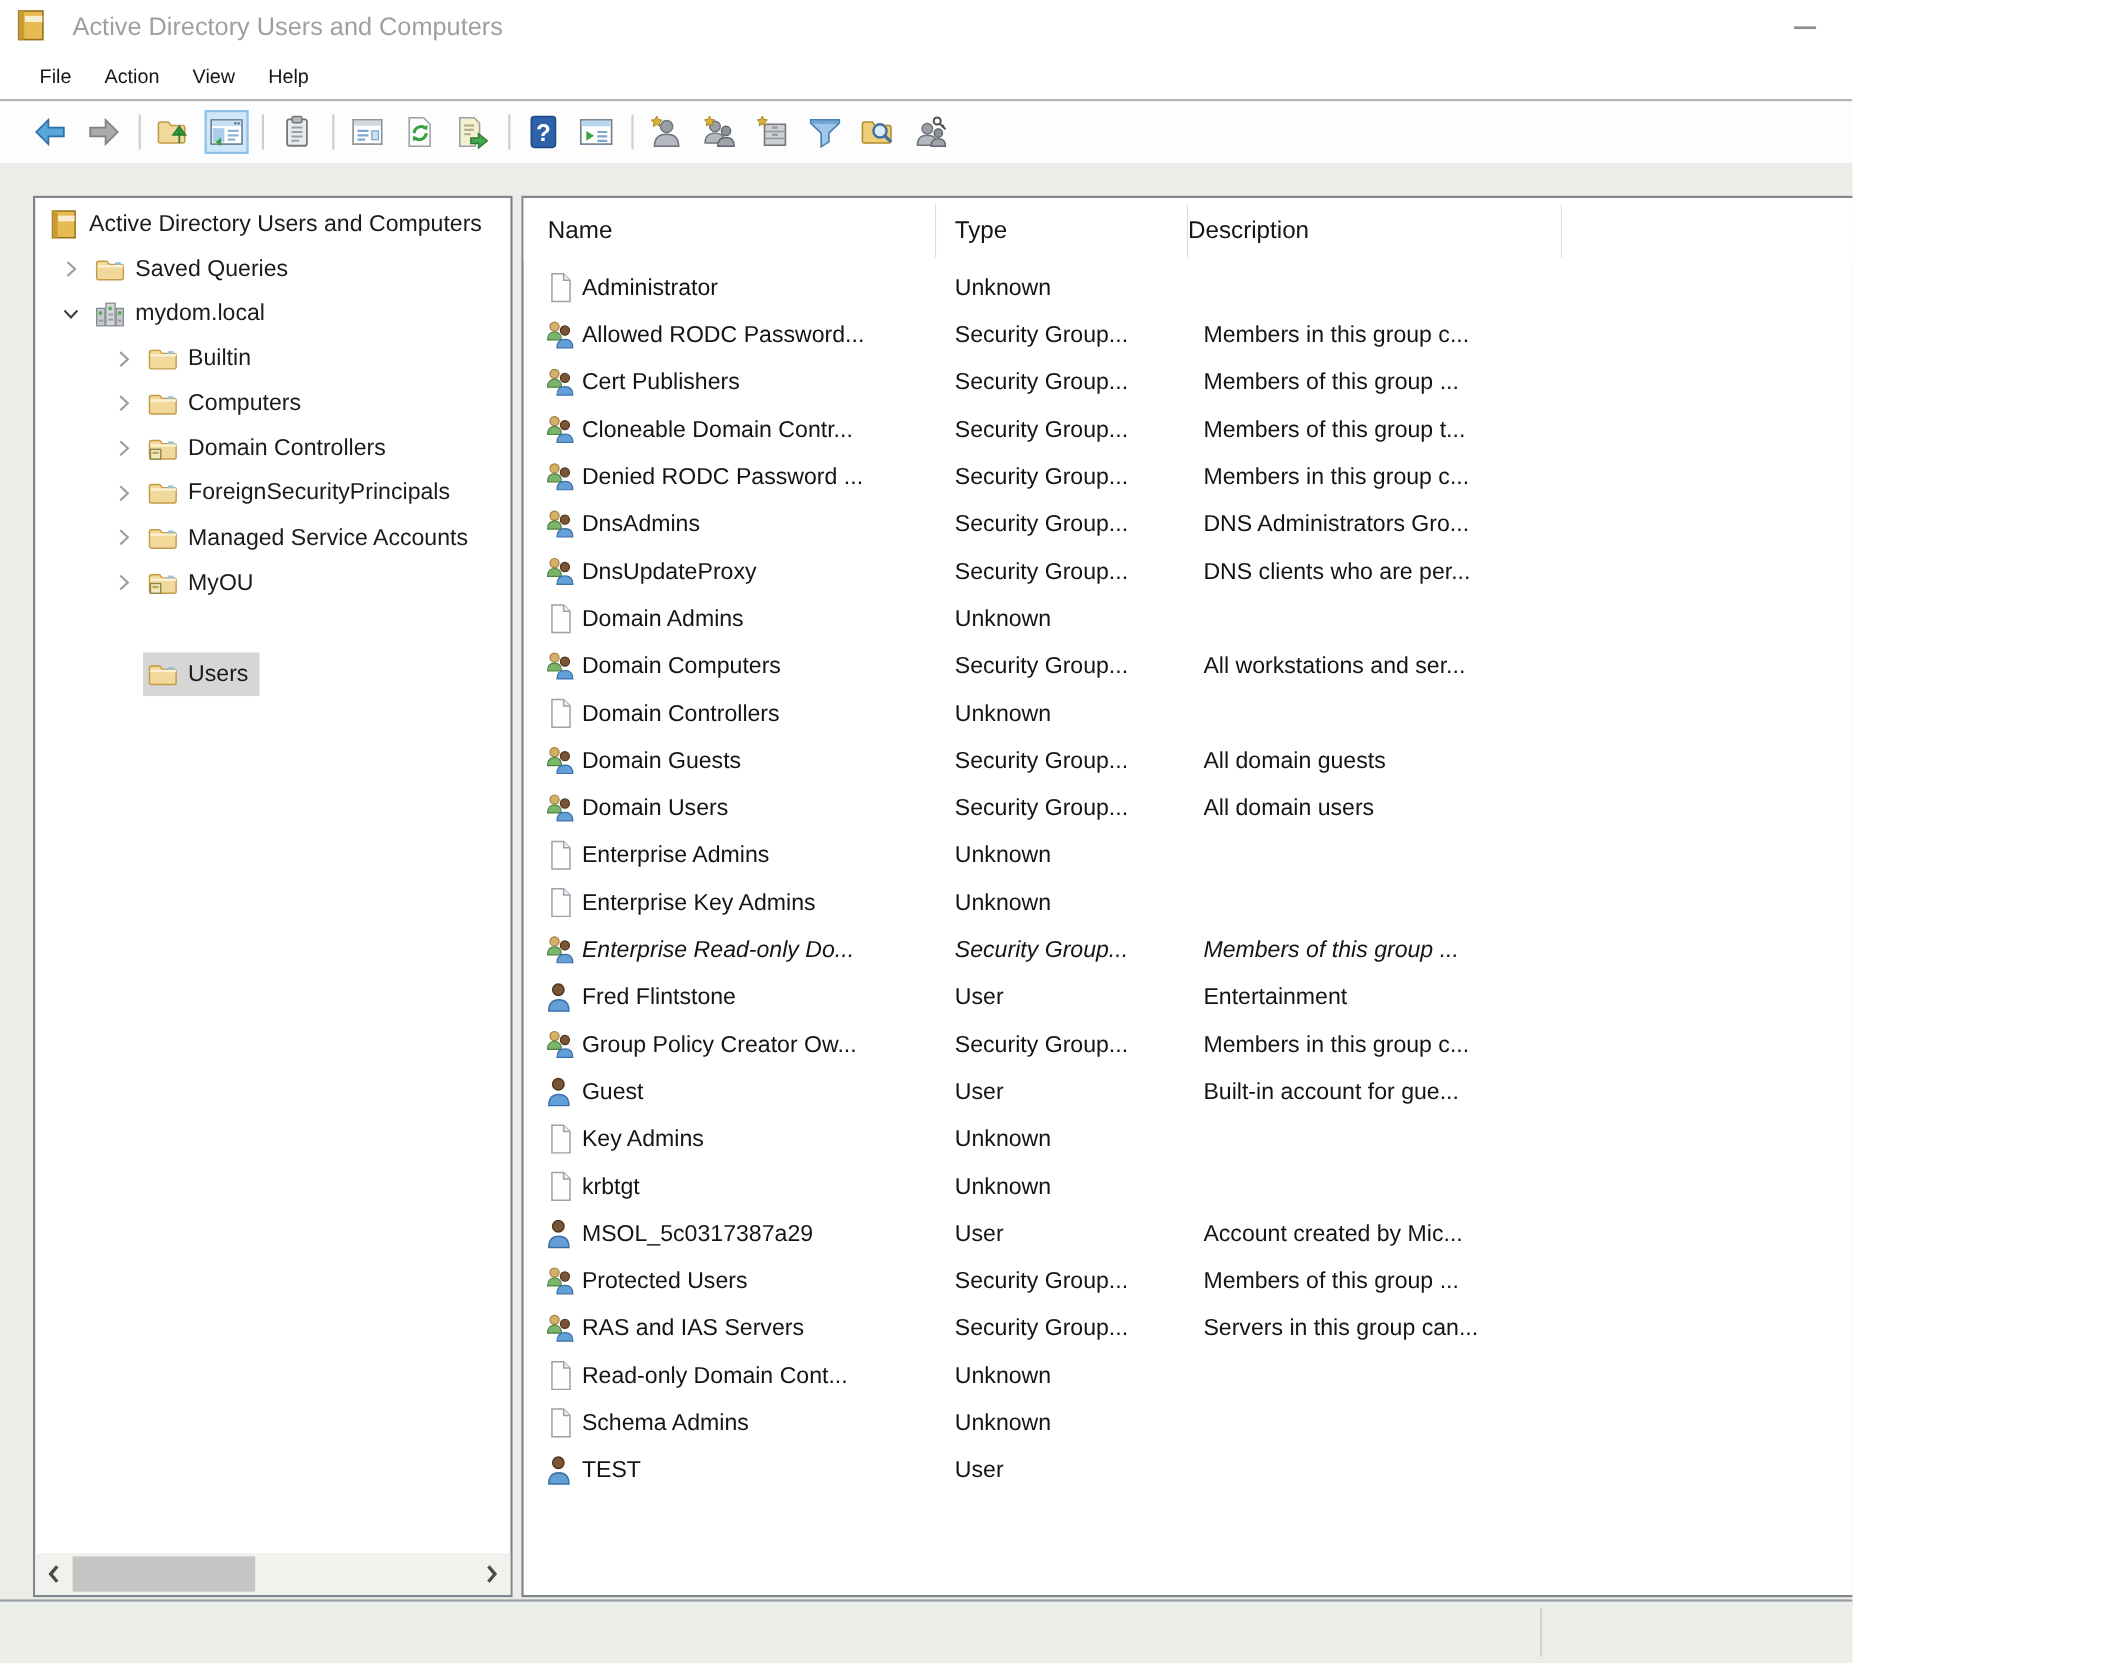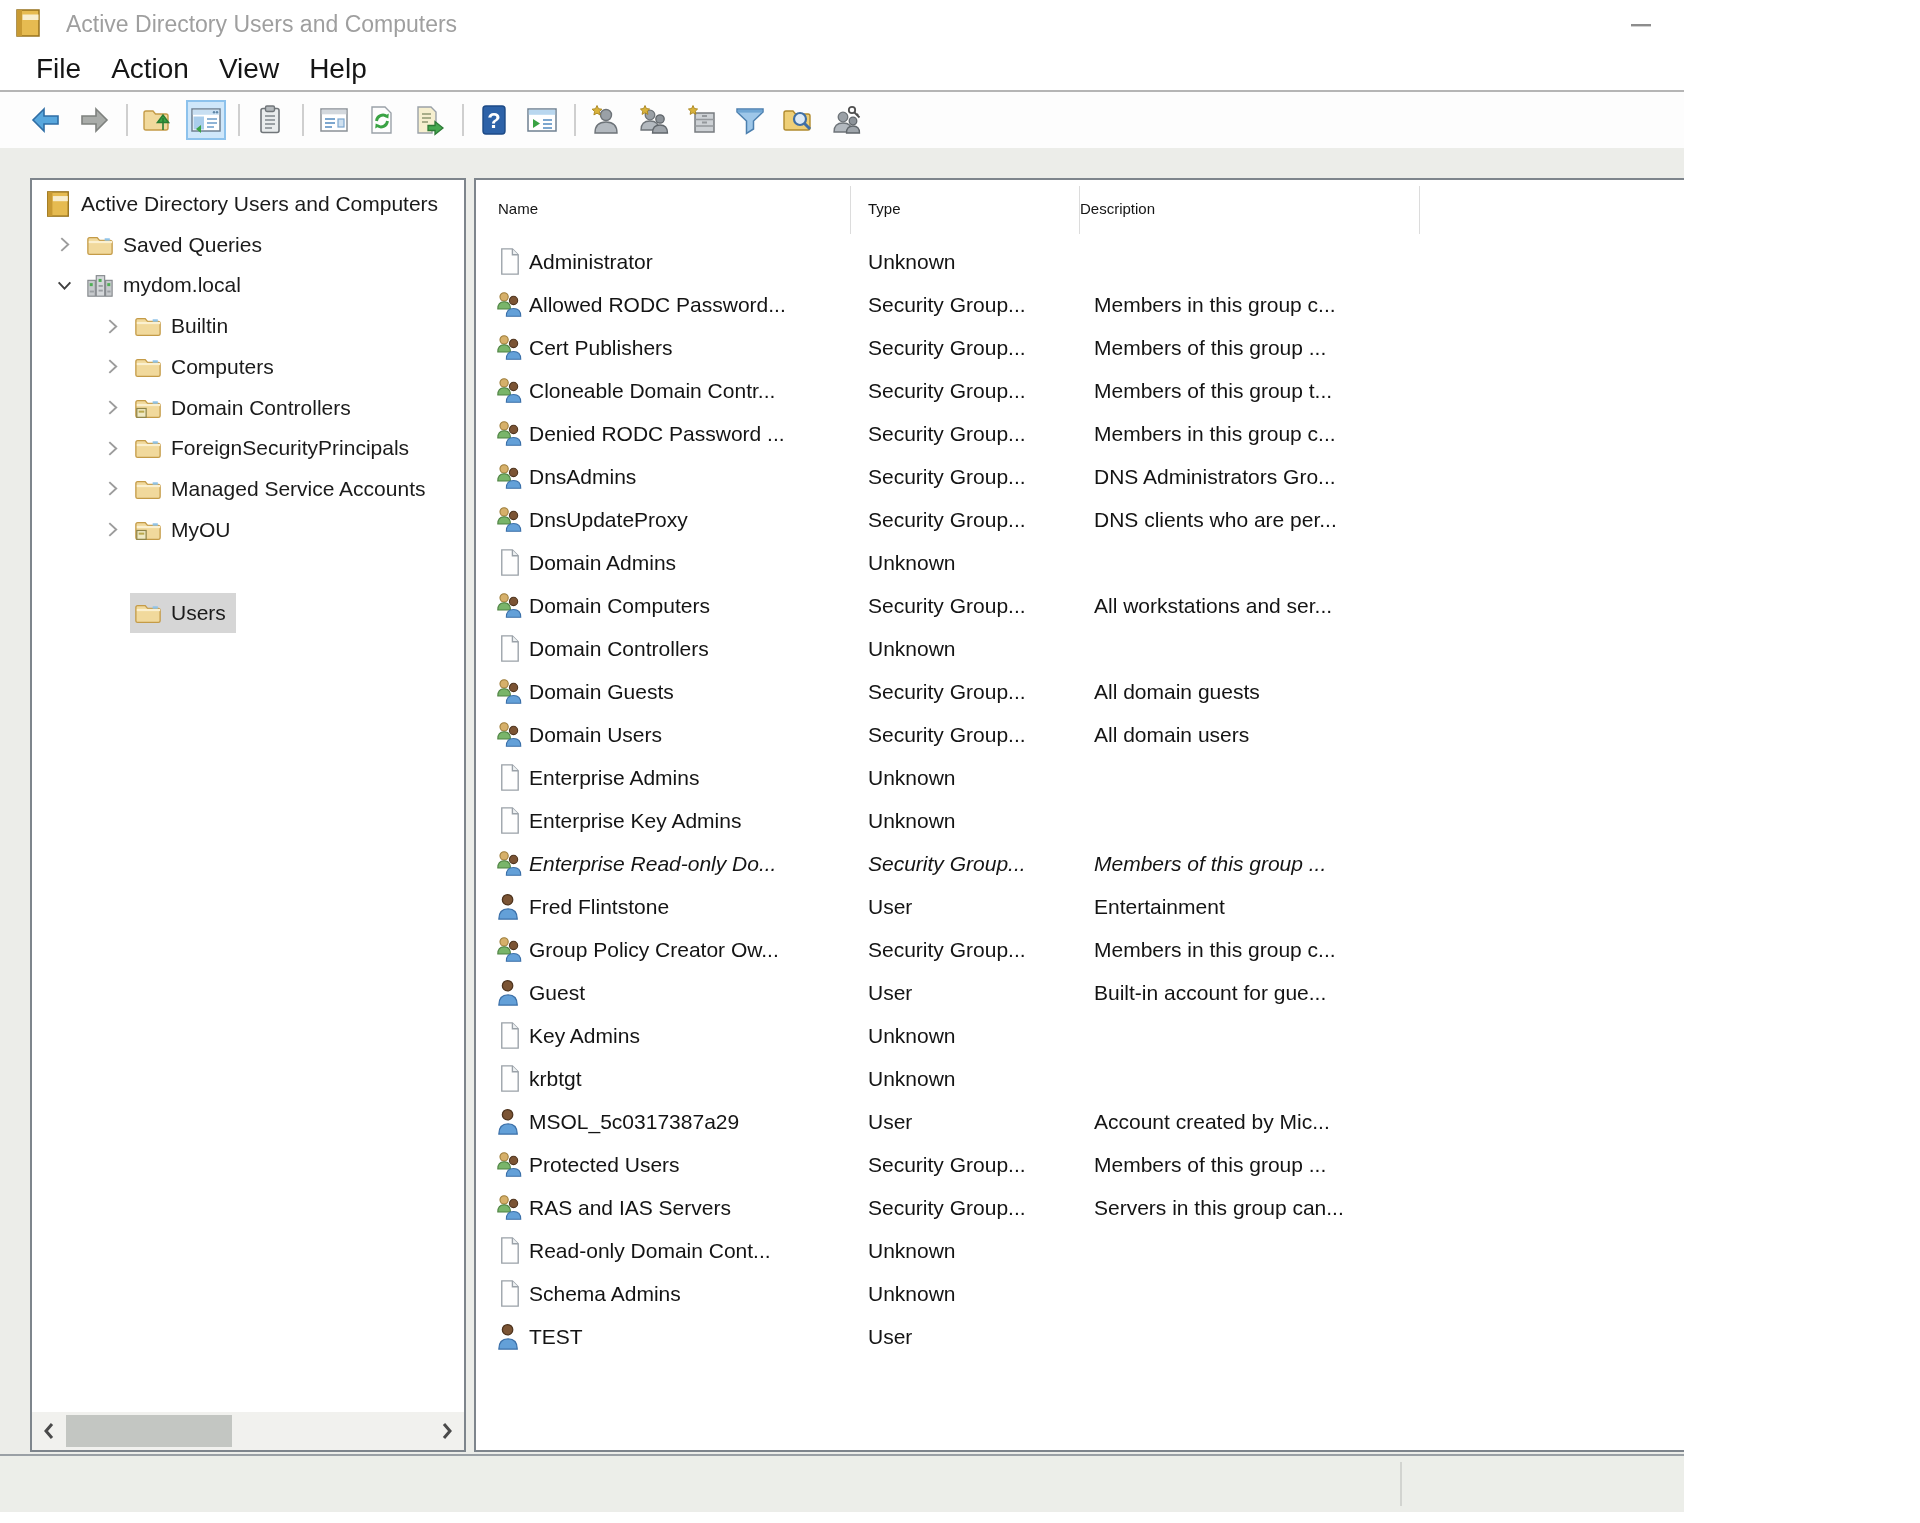--- a/index.html
+++ b/index.html
@@ -8,21 +8,21 @@
 
   
   .titlebar { position:absolute; left:0; top:0; width:100%; height:48px; background:#ffffff; }
   .title-icon { position:absolute; left:14px; top:8px; width:28px; height:32px; }
   .title-text { position:absolute; left:66px; top:0; height:48px; line-height:48px; font-size:23px; color:#9f9f9f; white-space:nowrap; }
   .win-btn { position:absolute; top:0; width:58px; height:48px; background:none; border:none; cursor:default; display:flex; align-items:center; justify-content:center; }
   .win-btn.min { left:1612px; } .win-btn.max { left:1722px; } .win-btn.close { left:1830px; }
 
   
   .menubar { position:absolute; left:0; top:48px; width:100%; height:42px; background:#ffffff; display:flex; align-items:center; padding-left:36px; gap:30px; }
-  .menu-item { font-size:28px; color:#151515; background:none; border:none; font-family:inherit; cursor:default; }
+  .menu-item { font-size:18px; color:#151515; background:none; border:none; font-family:inherit; cursor:default; }
 
   
   .toolbar { position:absolute; left:0; top:90px; width:100%; height:58px; background:#fdfdfd; border-top:2px solid #b5b5b5; display:flex; align-items:center; padding-left:26px; }
   .tbtn { width:40px; height:40px; margin-right:8px; background:none; border:2px solid transparent; display:flex; align-items:center; justify-content:center; padding:0; }
   .tbtn .ticon, .tbtn svg { width:32px; height:32px; display:block; }
   .tsep { width:2px; height:32px; background:#cfcfcf; margin:0 10px 0 4px; }
 
   
   .client { position:absolute; left:0; top:148px; width:1920px; height:1364px; background:#ecede9; }
 
@@ -40,21 +40,21 @@
 
   
   .hscroll { position:absolute; left:0; bottom:0; width:100%; height:38px; background:#f1f1ee; display:block; }
   .hs-arrow { position:absolute; top:0; width:30px; height:38px; background:none; border:none; display:flex; align-items:center; justify-content:center; padding:0; }
   .hs-arrow svg { width:14px; height:18px; }
   .hs-left { left:2px; } .hs-right { right:2px; }
   .hs-thumb { position:absolute; left:34px; top:3px; width:166px; height:32px; background:#c3c6c2; }
 
   
   .list-header { position:absolute; left:0; top:0; width:100%; height:58px; background:#ffffff; }
-  .col-label { position:absolute; top:0; height:58px; line-height:58px; font-size:15px; color:#151515; background:none; border:none; font-family:inherit; padding:0; }
+  .col-label { position:absolute; top:0; height:58px; line-height:58px; font-size:22px; color:#151515; background:none; border:none; font-family:inherit; padding:0; }
   .col-sep { position:absolute; top:6px; height:48px; width:1px; background:#dcdcdc; }
   .lrow { position:absolute; left:0; width:100%; height:43px; }
   .lrow .licon { position:absolute; left:20px; top:7px; width:27px; height:29px; }
   .lrow .licon svg { width:100%; height:100%; }
   .cell { position:absolute; top:0; height:43px; line-height:43px; font-size:21px; white-space:nowrap; overflow:hidden; color:#141414; }
   .cell.name { left:53px;  width:318px; }
   .cell.type { left:392px; width:205px; }
   .cell.desc { left:618px; width:320px; }
 
   

